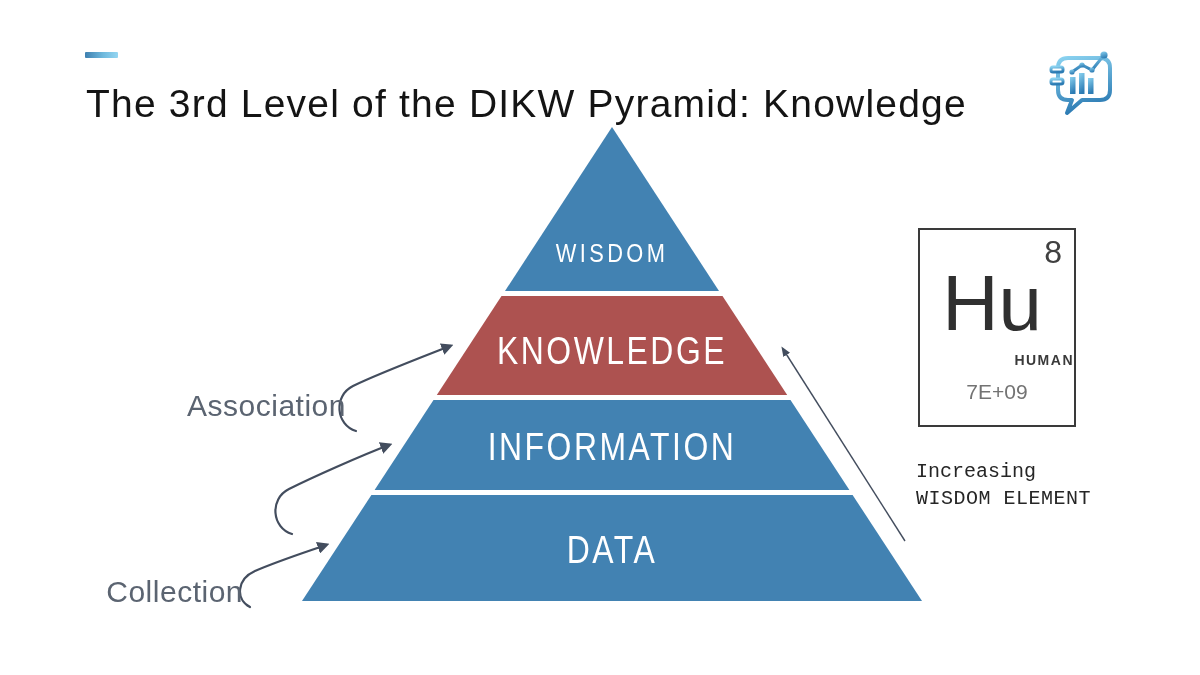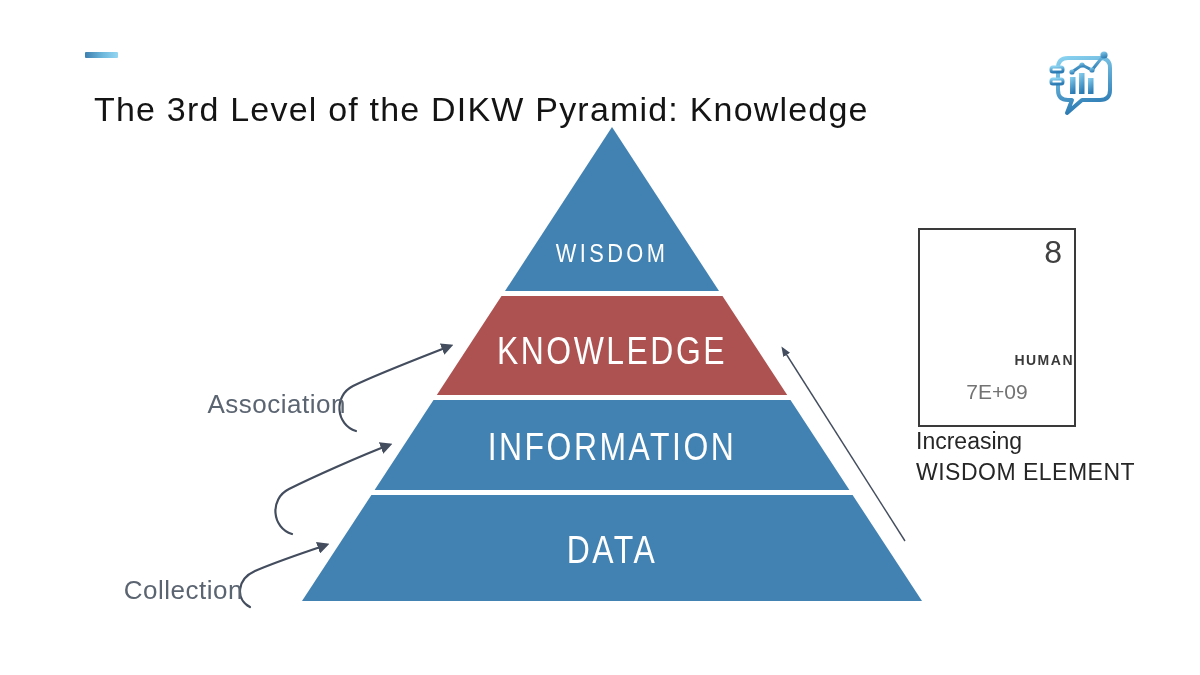--- a/index.html
+++ b/index.html
@@ -5,50 +5,50 @@
   html,body{margin:0;padding:0;background:#e8e8e8;}
   .slide{
     position:relative;width:1200px;height:675px;background:#ffffff;
     font-family:"Liberation Sans", sans-serif;overflow:hidden;margin:0 auto;
   }
   .accent-dash{
     position:absolute;left:85px;top:52px;width:33px;height:6px;border-radius:1px;
     background:linear-gradient(90deg,#3e80b0 0%,#6fb9dd 55%,#95d6f2 100%);
   }
   .title{
-    position:absolute;left:82px;top:78px;margin:12px;
-    font-size:34px;font-weight:400;letter-spacing:1.2px;color:#141414;white-space:nowrap;
+    position:absolute;left:82px;top:78px;margin:4px;
+    font-size:39px;font-weight:400;letter-spacing:1.2px;color:#141414;white-space:nowrap;
   }
   .logo{position:absolute;left:1046px;top:46px;width:72px;height:76px;}
   .diagram{position:absolute;left:0;top:0;width:1200px;height:675px;}
   .level-label{
     fill:#ffffff;font-family:"Liberation Sans", sans-serif;font-weight:300;
     text-anchor:middle;
   }
   .level-label.big{font-size:38px;letter-spacing:3px;}
   .level-label.small{font-size:26px;letter-spacing:4px;}
   .flow-arrow{fill:none;stroke:#434d5e;stroke-width:2.2px;stroke-linecap:round;}
   .rise-arrow{stroke:#434d5e;stroke-width:1.4px;}
   .process-label{
-    position:absolute;color:#5b6471;font-size:26px;font-weight:400;
+    position:absolute;color:#5b6471;font-size:30px;font-weight:400;
     letter-spacing:0.5px;white-space:nowrap;text-align:center;
   }
   .process-label.assoc{right:854px;top:389px;}
   .process-label.interp{right:924px;top:487px;}
   .process-label.collect{right:957px;top:575px;margin-left:41px;}
   .element-card{
     position:absolute;left:918px;top:228px;width:154px;height:195px;
     border:2.5px solid #3a3a3a;background:#ffffff;color:#353535;
   }
   .element-number{position:absolute;top:4px;right:12px;font-size:32px;font-weight:400;color:#404040;}
   .element-symbol{position:absolute;top:34px;left:0;right:10px;text-align:center;font-size:78px;font-weight:500;line-height:1;color:#303030;}
   .element-name{position:absolute;top:122px;left:0;right:0;text-align:right;font-size:14px;font-weight:600;letter-spacing:1.5px;color:#3a3a3a;}
   .element-value{position:absolute;top:150px;left:0;right:0;text-align:center;font-size:21px;font-weight:400;color:#737373;}
   .rise-annotation{
-    position:absolute;left:916px;top:426px;color:#262626;font-size:23px;line-height:1.35;
+    position:absolute;left:916px;top:458px;color:#262626;font-size:20px;line-height:1.35;font-family:Liberation Mono, monospace;
   }
   .rise-annotation .l2{letter-spacing:0.5px;}
 </style>
 </head>
 <body>
 
 <div class="slide">
 
   <div class="accent-dash"></div>
 
@@ -101,20 +101,21 @@
     <path class="flow-arrow" marker-end="url(#ah)" d="M 250,607 C 235,599 237,579 255,571 C 278,561 306,552 326,545"></path>
 
     <line class="rise-arrow" x1="905" y1="541" x2="783" y2="349" marker-end="url(#ah2)"></line>
   </svg>
 
   <div class="process-label assoc">Association</div>
   <div class="process-label collect">Collection</div>
 
   <div class="element-card">
     <div class="element-number">8</div>
+    <div class="element-symbol">Hu</div>
     <div class="element-name">HUMAN</div>
     <div class="element-value">7E+09</div>
   </div>
 
   <div class="rise-annotation">
     <div class="l1">Increasing</div>
     <div class="l2">WISDOM ELEMENT</div>
   </div>
 
 </div>

